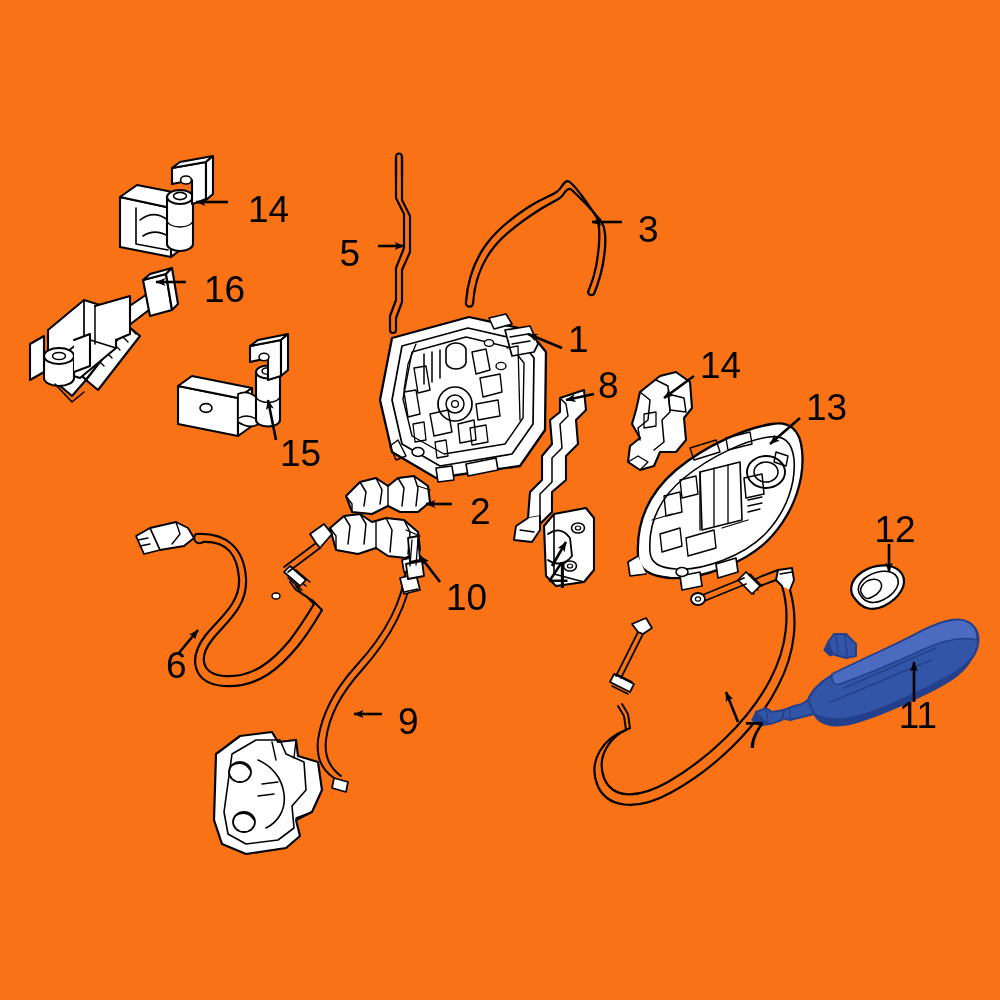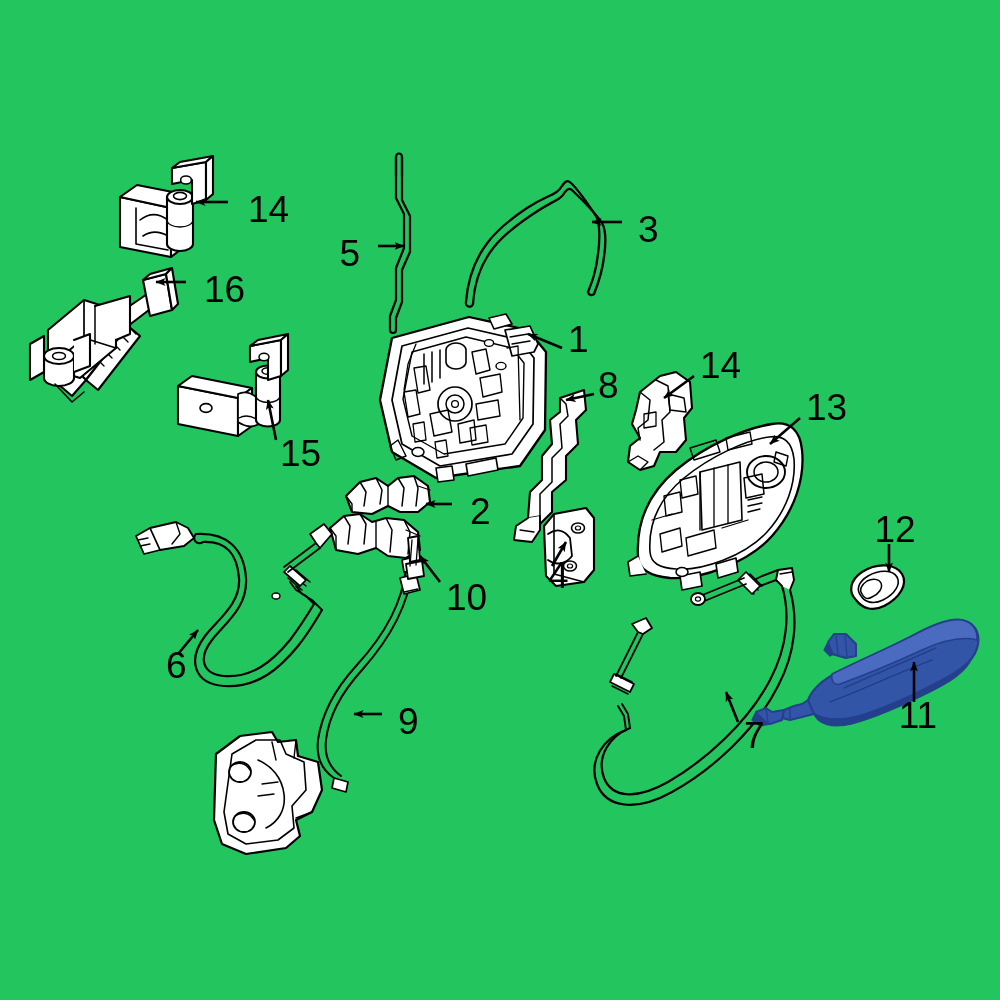--- a/index.html
+++ b/index.html
@@ -1,18 +1,18 @@
 <!DOCTYPE html>
 <html><head>
 <meta charset="utf-8">
 <style>
   html,body{margin:0;padding:0;background:#fff;}
   body{width:1000px;height:1000px;overflow:hidden;
        font-family:"Liberation Sans","DejaVu Sans",sans-serif;}
-  #diagram{position:relative;width:1000px;height:1000px;background:#22c55e;}
+  #diagram{position:relative;width:1000px;height:1000px;background:#f97316;}
   svg{display:block;}
   .lbl{font-family:"Liberation Sans","DejaVu Sans",sans-serif;
        font-size:37px;fill:#000;font-weight:400;}
 </style>
 </head>
 <body>
 
 <div id="diagram">
 <svg width="1000" height="1000" viewBox="0 0 1000 1000">
 

